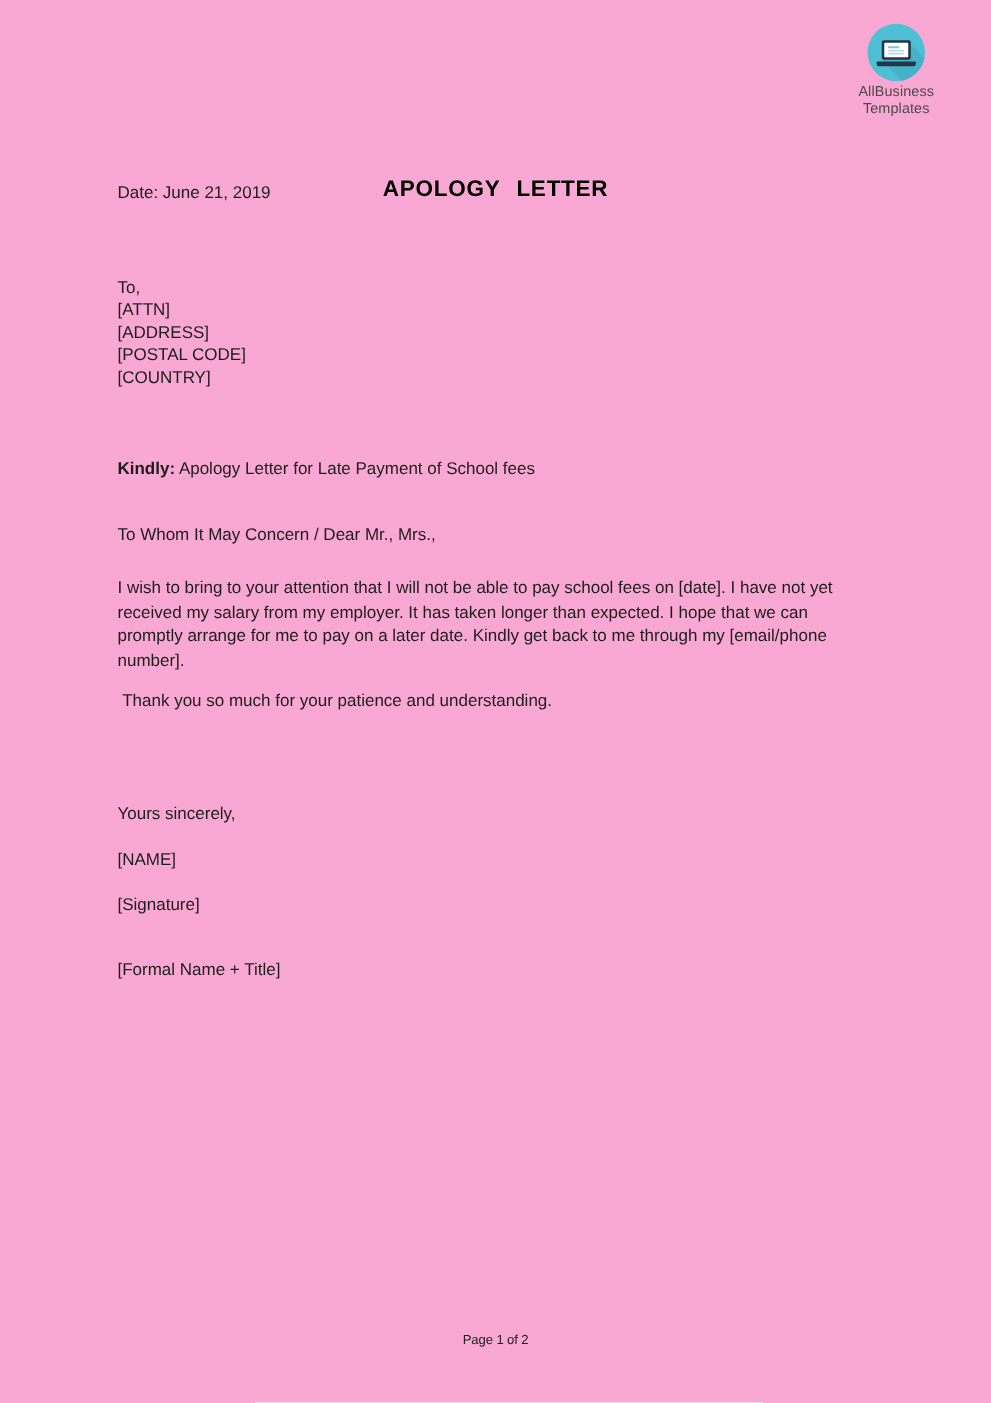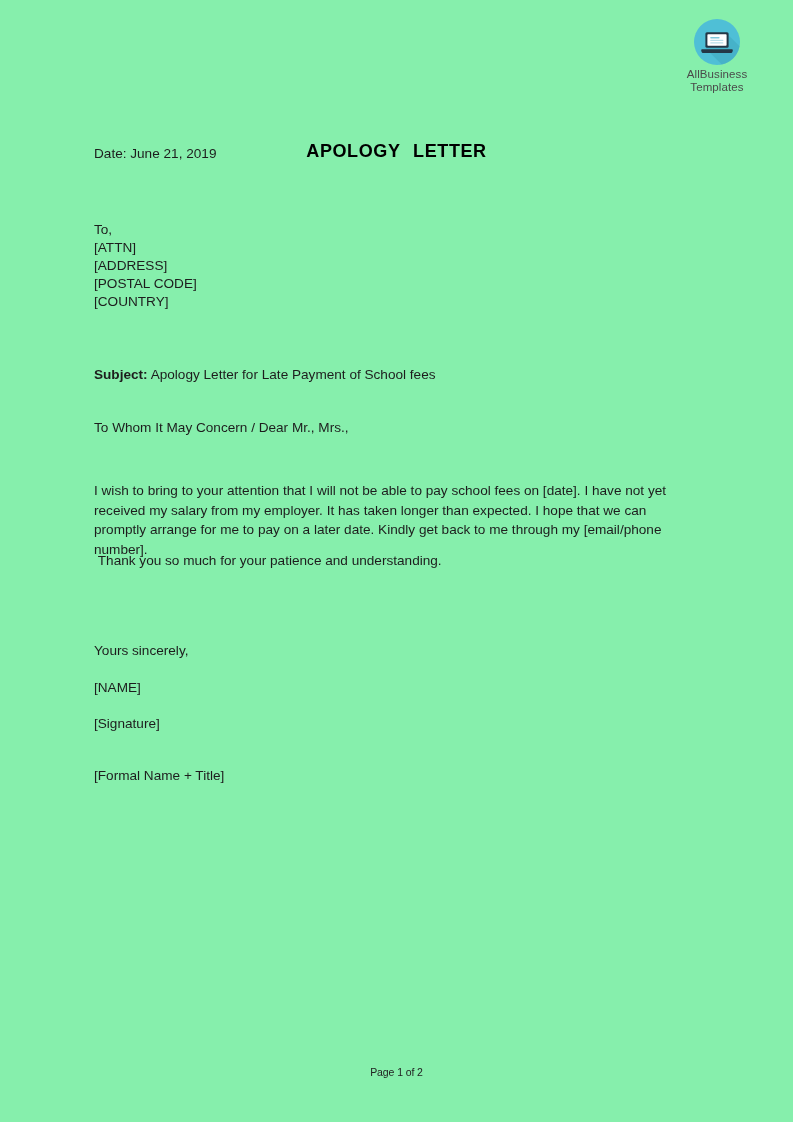--- a/index.html
+++ b/index.html
@@ -8,21 +8,21 @@
     background: #ffffff;
   }
   body {
     font-family: "Liberation Sans", sans-serif;
     color: #1a1a1a;
   }
   .page {
     position: relative;
     width: 793px;
     height: 1122px;
-    background: #86efac;
+    background: #f9a8d4;
     overflow: hidden;
     box-sizing: border-box;
   }
 
   
   .logo-block {
     position: absolute;
     top: 18px;
     right: 28px;
     width: 96px;
@@ -76,21 +76,21 @@
   .addr-block { position: absolute; top: 221px; left: 0; line-height: 18px; }
   .addr-block .line { display: block; }
 
   .subject-line { position: absolute; top: 365px; left: 0; }
   .subject-label { font-weight: bold; }
 
   .salutation-line { position: absolute; top: 418px; left: 0; }
 
   .body-para {
     position: absolute;
-    top: 481px;
+    top: 460px;
     left: 0;
     width: 604px;
     line-height: 19.6px;
     text-align: left;
   }
   .thanks-line { position: absolute; top: 551px; left: 0; }
 
   .closing-block { position: absolute; top: 641px; left: 0; }
   .closing-block .line { display: block; margin-bottom: 17px; }
   .closing-block .line:last-child { margin-bottom: 0; }
@@ -141,21 +141,21 @@
 
     <div class="addr-block">
       <span class="line">To,</span>
       <span class="line">[ATTN]</span>
       <span class="line">[ADDRESS]</span>
       <span class="line">[POSTAL CODE]</span>
       <span class="line">[COUNTRY]</span>
     </div>
 
     <div class="subject-line">
-      <span class="subject-label">Subject:</span><span class="line"> Apology Letter for Late Payment of School fees</span>
+      <span class="subject-label">Kindly:</span><span class="line"> Apology Letter for Late Payment of School fees</span>
     </div>
 
     <div class="salutation-line line">To Whom It May Concern / Dear Mr., Mrs.,</div>
 
     <div class="body-para line">I wish to bring to your attention that I will not be able to pay school fees on [date]. I have not yet received my salary from my employer. It has taken longer than expected. I hope that we can promptly arrange for me to pay on a later date. Kindly get back to me through my [email/phone number].</div>
 
     <div class="thanks-line line"> Thank you so much for your patience and understanding.</div>
 
     <div class="closing-block">
       <span class="line">Yours sincerely,</span>

